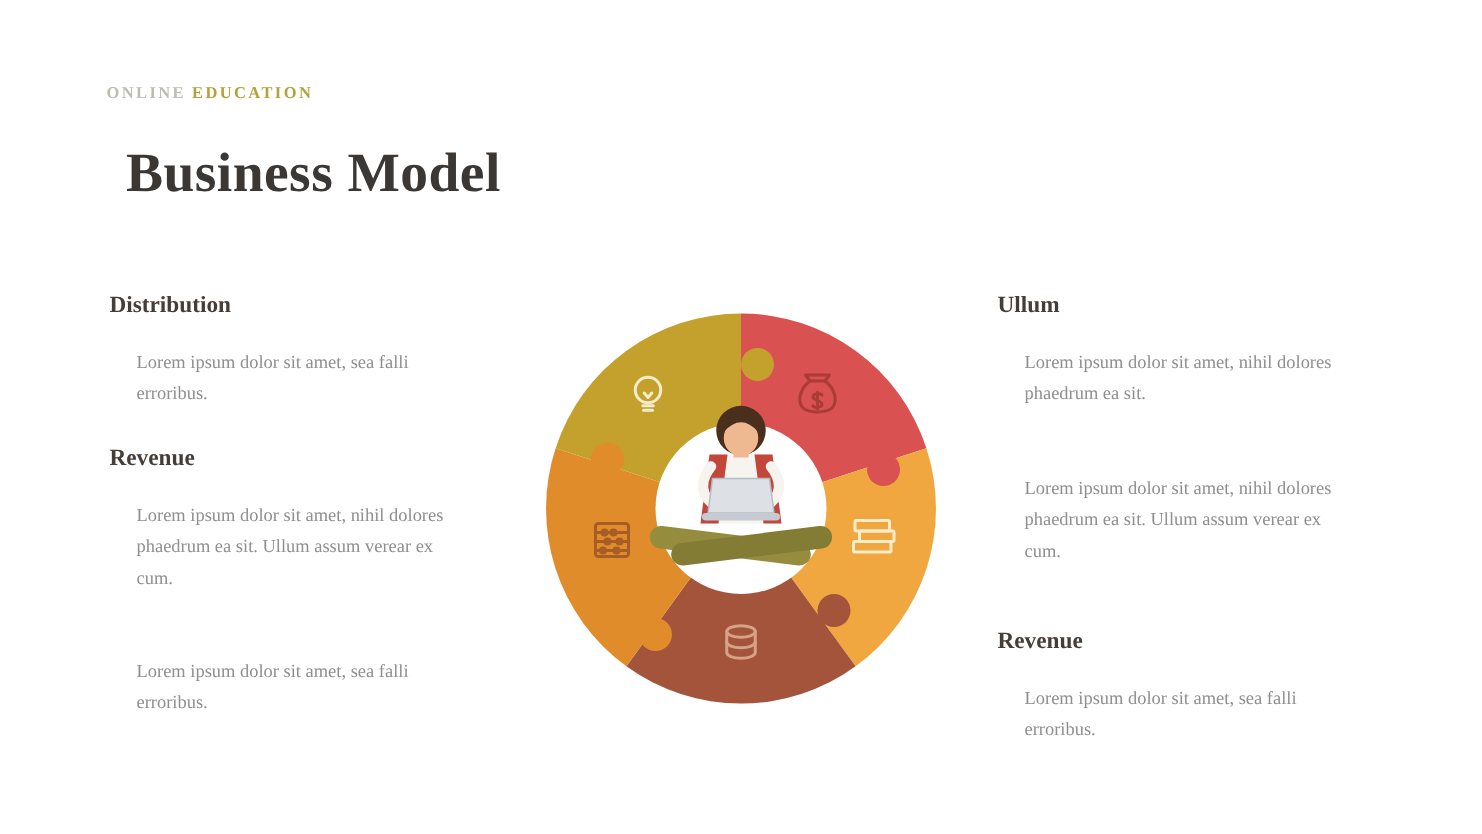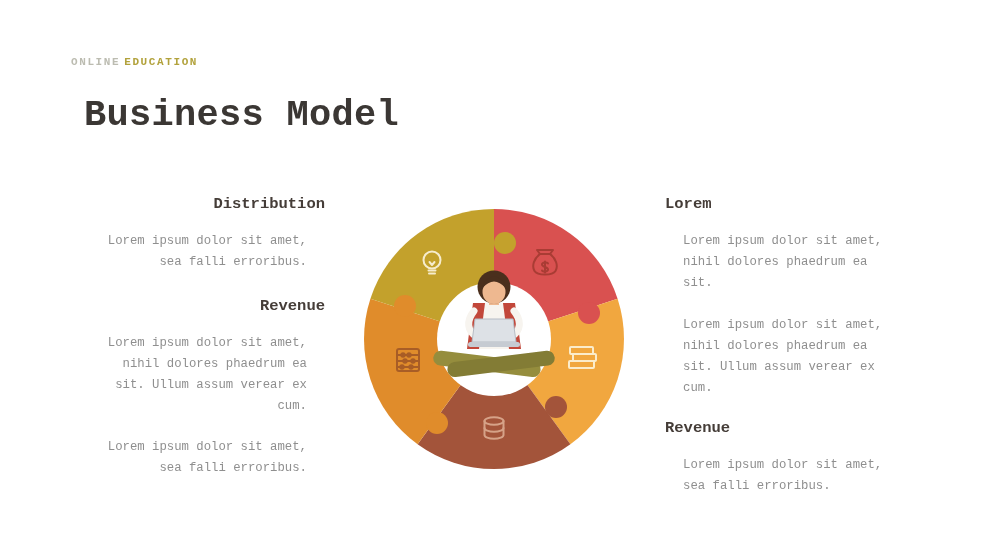--- a/index.html
+++ b/index.html
@@ -2,21 +2,21 @@
 <html><head>
 <meta charset="utf-8">
 <style>
   * { box-sizing: border-box; }
   html, body { margin: 0; padding: 0; background: #ffffff; }
   #slide {
     position: relative;
     width: 988px;
     height: 556px;
     background: #ffffff;
-    font-family: Liberation Mono, monospace;
+    font-family: Liberation Serif, serif;
     overflow: hidden;
   }
   .eyebrow {
     position: absolute;
     left: 71px;
     top: 56px;
     font-size: 11px;
     font-weight: bold;
     letter-spacing: 1.6px;
   }
@@ -26,21 +26,21 @@
     position: absolute;
     left: 68px;
     top: 78px;
     margin: 16px;
     font-size: 37px;
     font-weight: bold;
     color: #3b3734;
     letter-spacing: 0.3px;
   }
   .block { position: absolute; width: 252px; }
-  .block.left  { left: 73px;  text-align: right; }
+  .block.left  { left: 73px;  }
   .block.right { left: 665px; text-align: left; }
   .block h2 {
     margin: 0 0 9px 0;
     font-size: 15.5px;
     font-weight: bold;
     color: #453d38;
   }
   .block p {
     margin: 18px;
     font-size: 12.3px;
@@ -69,21 +69,21 @@
   </section>
   <section class="block left top-297">
     <h2>Revenue</h2>
     <p>Lorem ipsum dolor sit amet, nihil dolores phaedrum ea sit. Ullum assum verear ex cum.</p>
   </section>
   <section class="block left top-419">
     <p>Lorem ipsum dolor sit amet, sea falli erroribus.</p>
   </section>
 
   <section class="block right top-195">
-    <h2>Lorem</h2>
+    <h2>Ullum</h2>
     <p>Lorem ipsum dolor sit amet, nihil dolores phaedrum ea sit.</p>
   </section>
   <section class="block right top-297">
     <p>Lorem ipsum dolor sit amet, nihil dolores phaedrum ea sit. Ullum assum verear ex cum.</p>
   </section>
   <section class="block right top-419">
     <h2>Revenue</h2>
     <p>Lorem ipsum dolor sit amet, sea falli erroribus.</p>
   </section>
 

